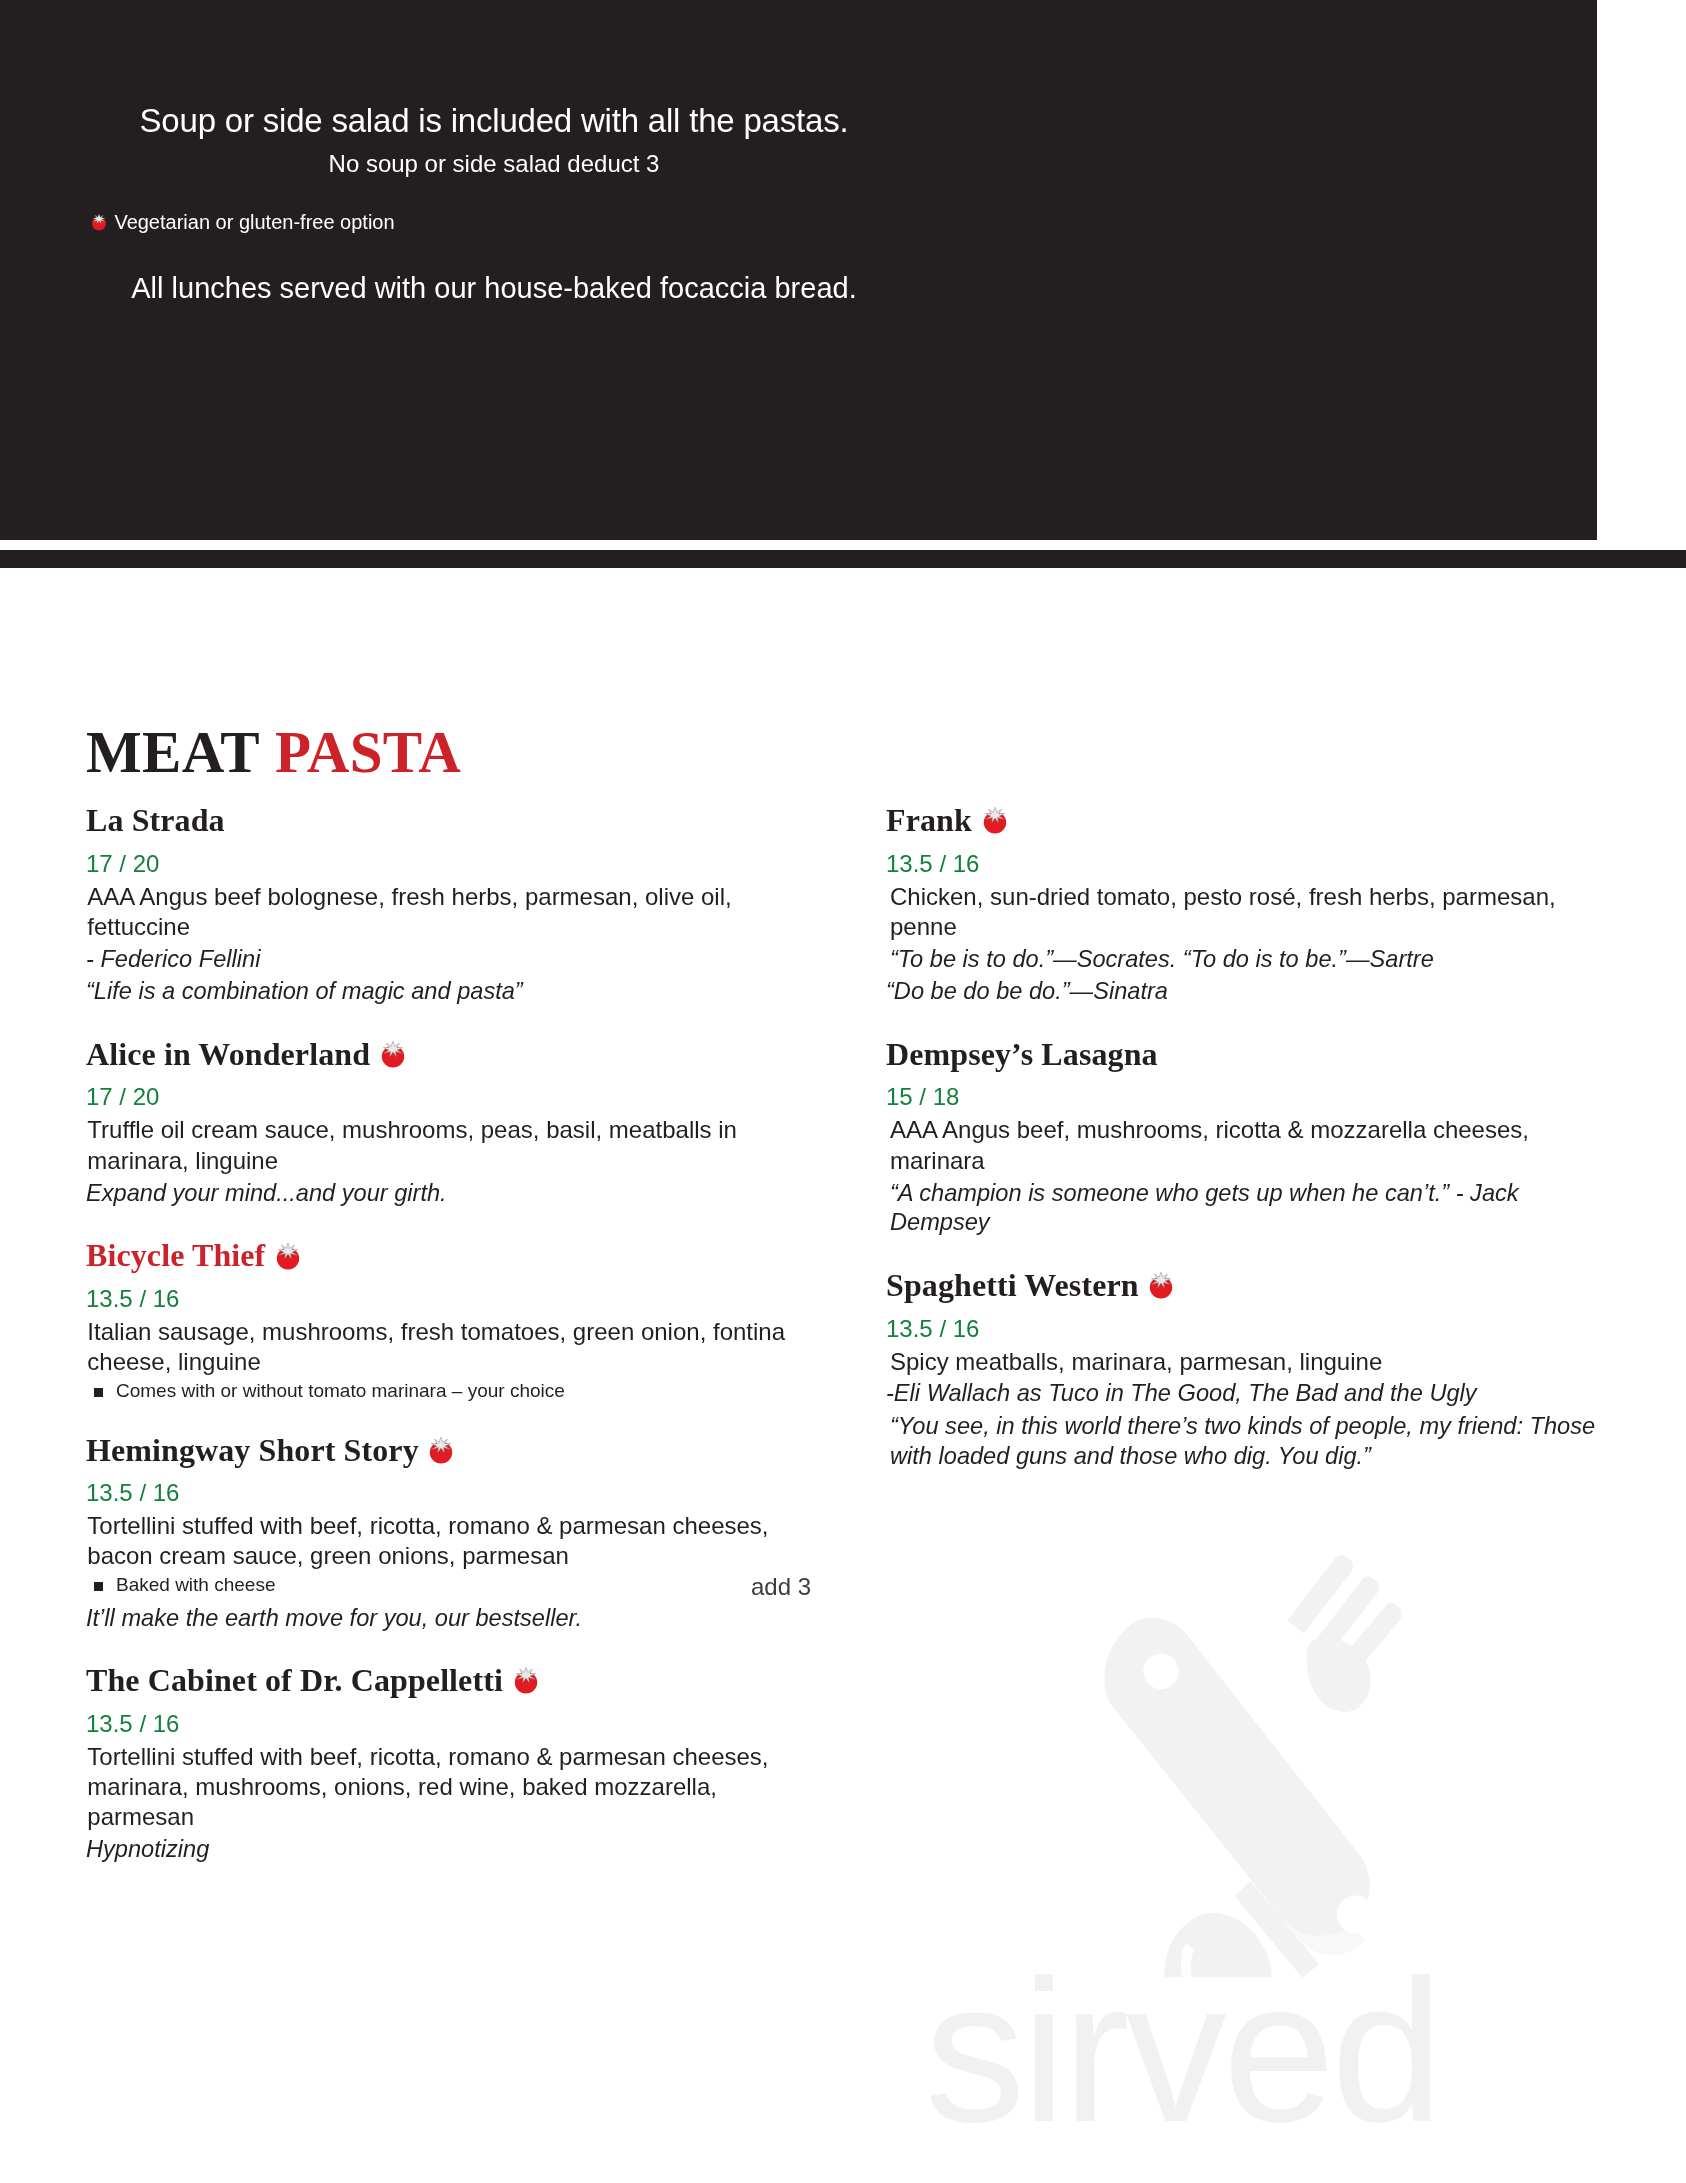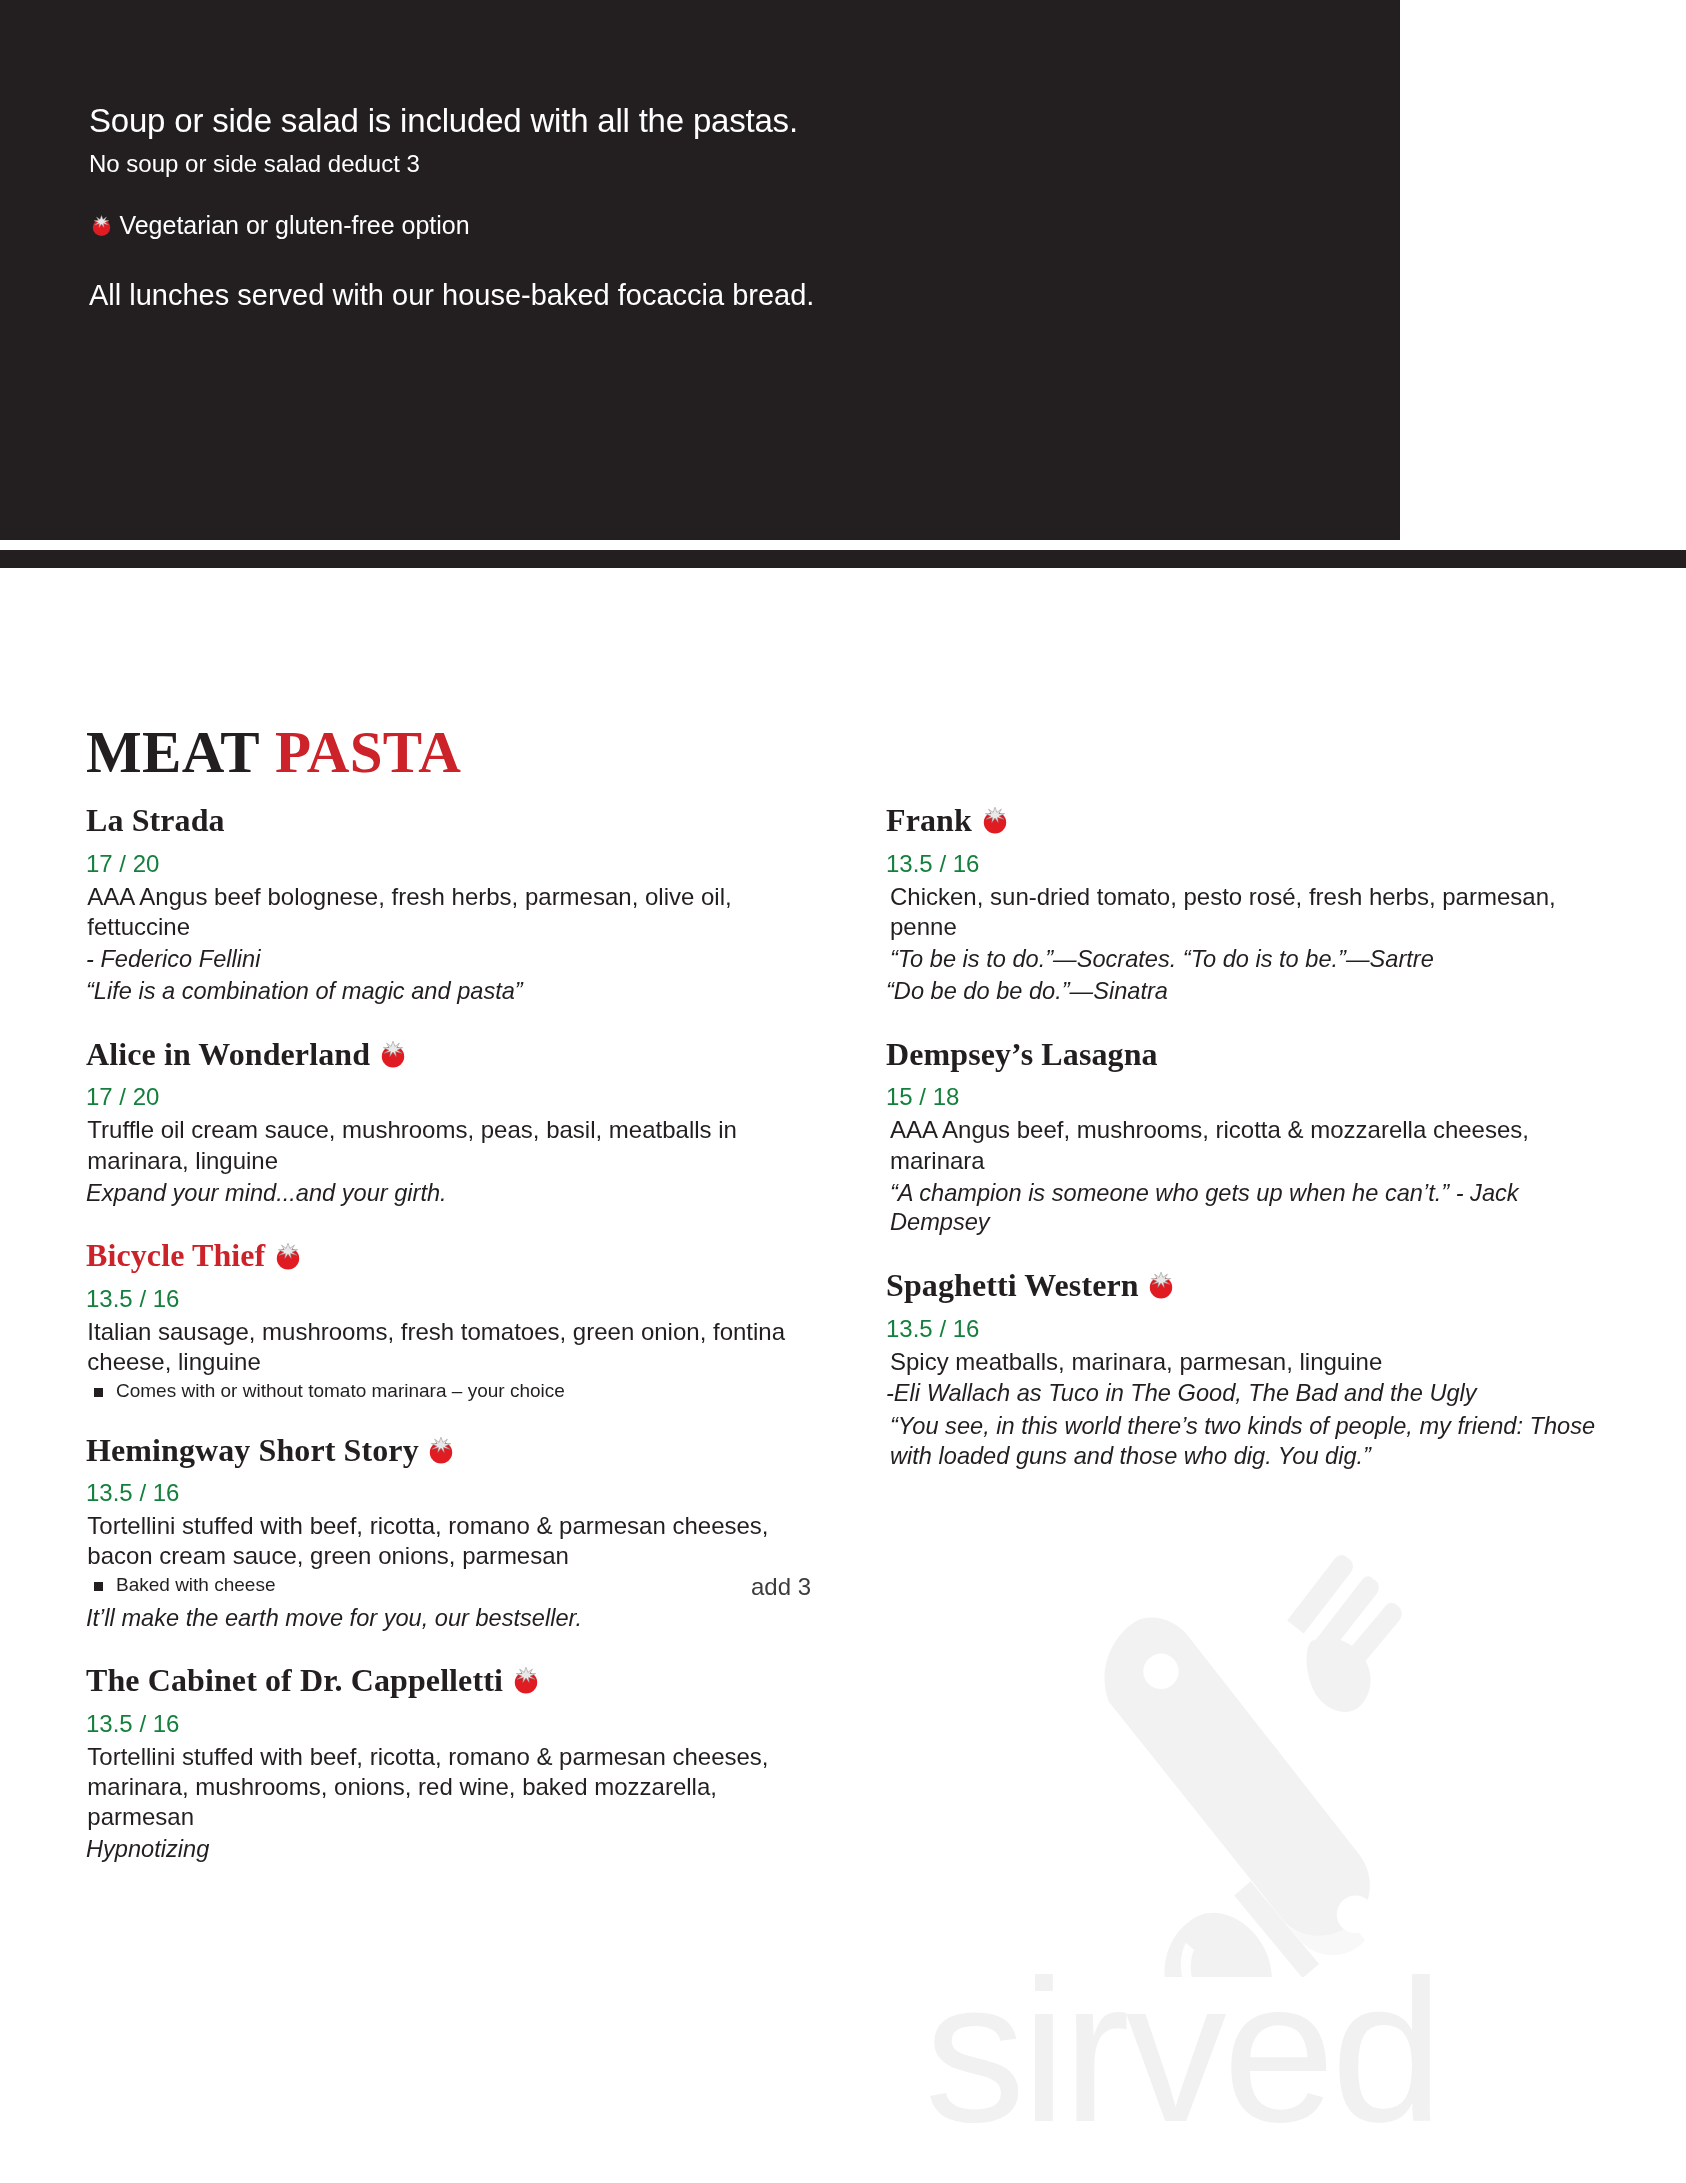--- a/index.html
+++ b/index.html
@@ -12,23 +12,24 @@
     height: 2183px;
     position: relative;
     overflow: hidden;
     font-family: "Liberation Sans", sans-serif;
   }
 
   
   .banner {
     position: absolute;
     left: 0; top: 0;
-    width: 1400px;
+    width: 1597px;
     height: 540px;
     background: #231f20;
+    text-align: center;
   }
   .banner-inner {
     position: absolute;
     left: 89px;
     top: 101px;
     width: 810px;
   }
   .banner-lead {
     color: #ffffff;
     font-size: 33px;
@@ -39,21 +40,21 @@
   }
   .banner-sub {
     color: #ffffff;
     font-size: 24px;
     line-height: 1.3;
     margin: 0 0 30px 0;
     font-weight: 400;
   }
   .banner-veg {
     color: #ffffff;
-    font-size: 25px;
+    font-size: 20px;
     line-height: 1.3;
     margin: 0 0 35px 0;
     display: flex;
     align-items: center;
     gap: 5.4px;
     font-weight: 400;
   }
   .banner-foot {
     color: #ffffff;
     font-size: 29px;

